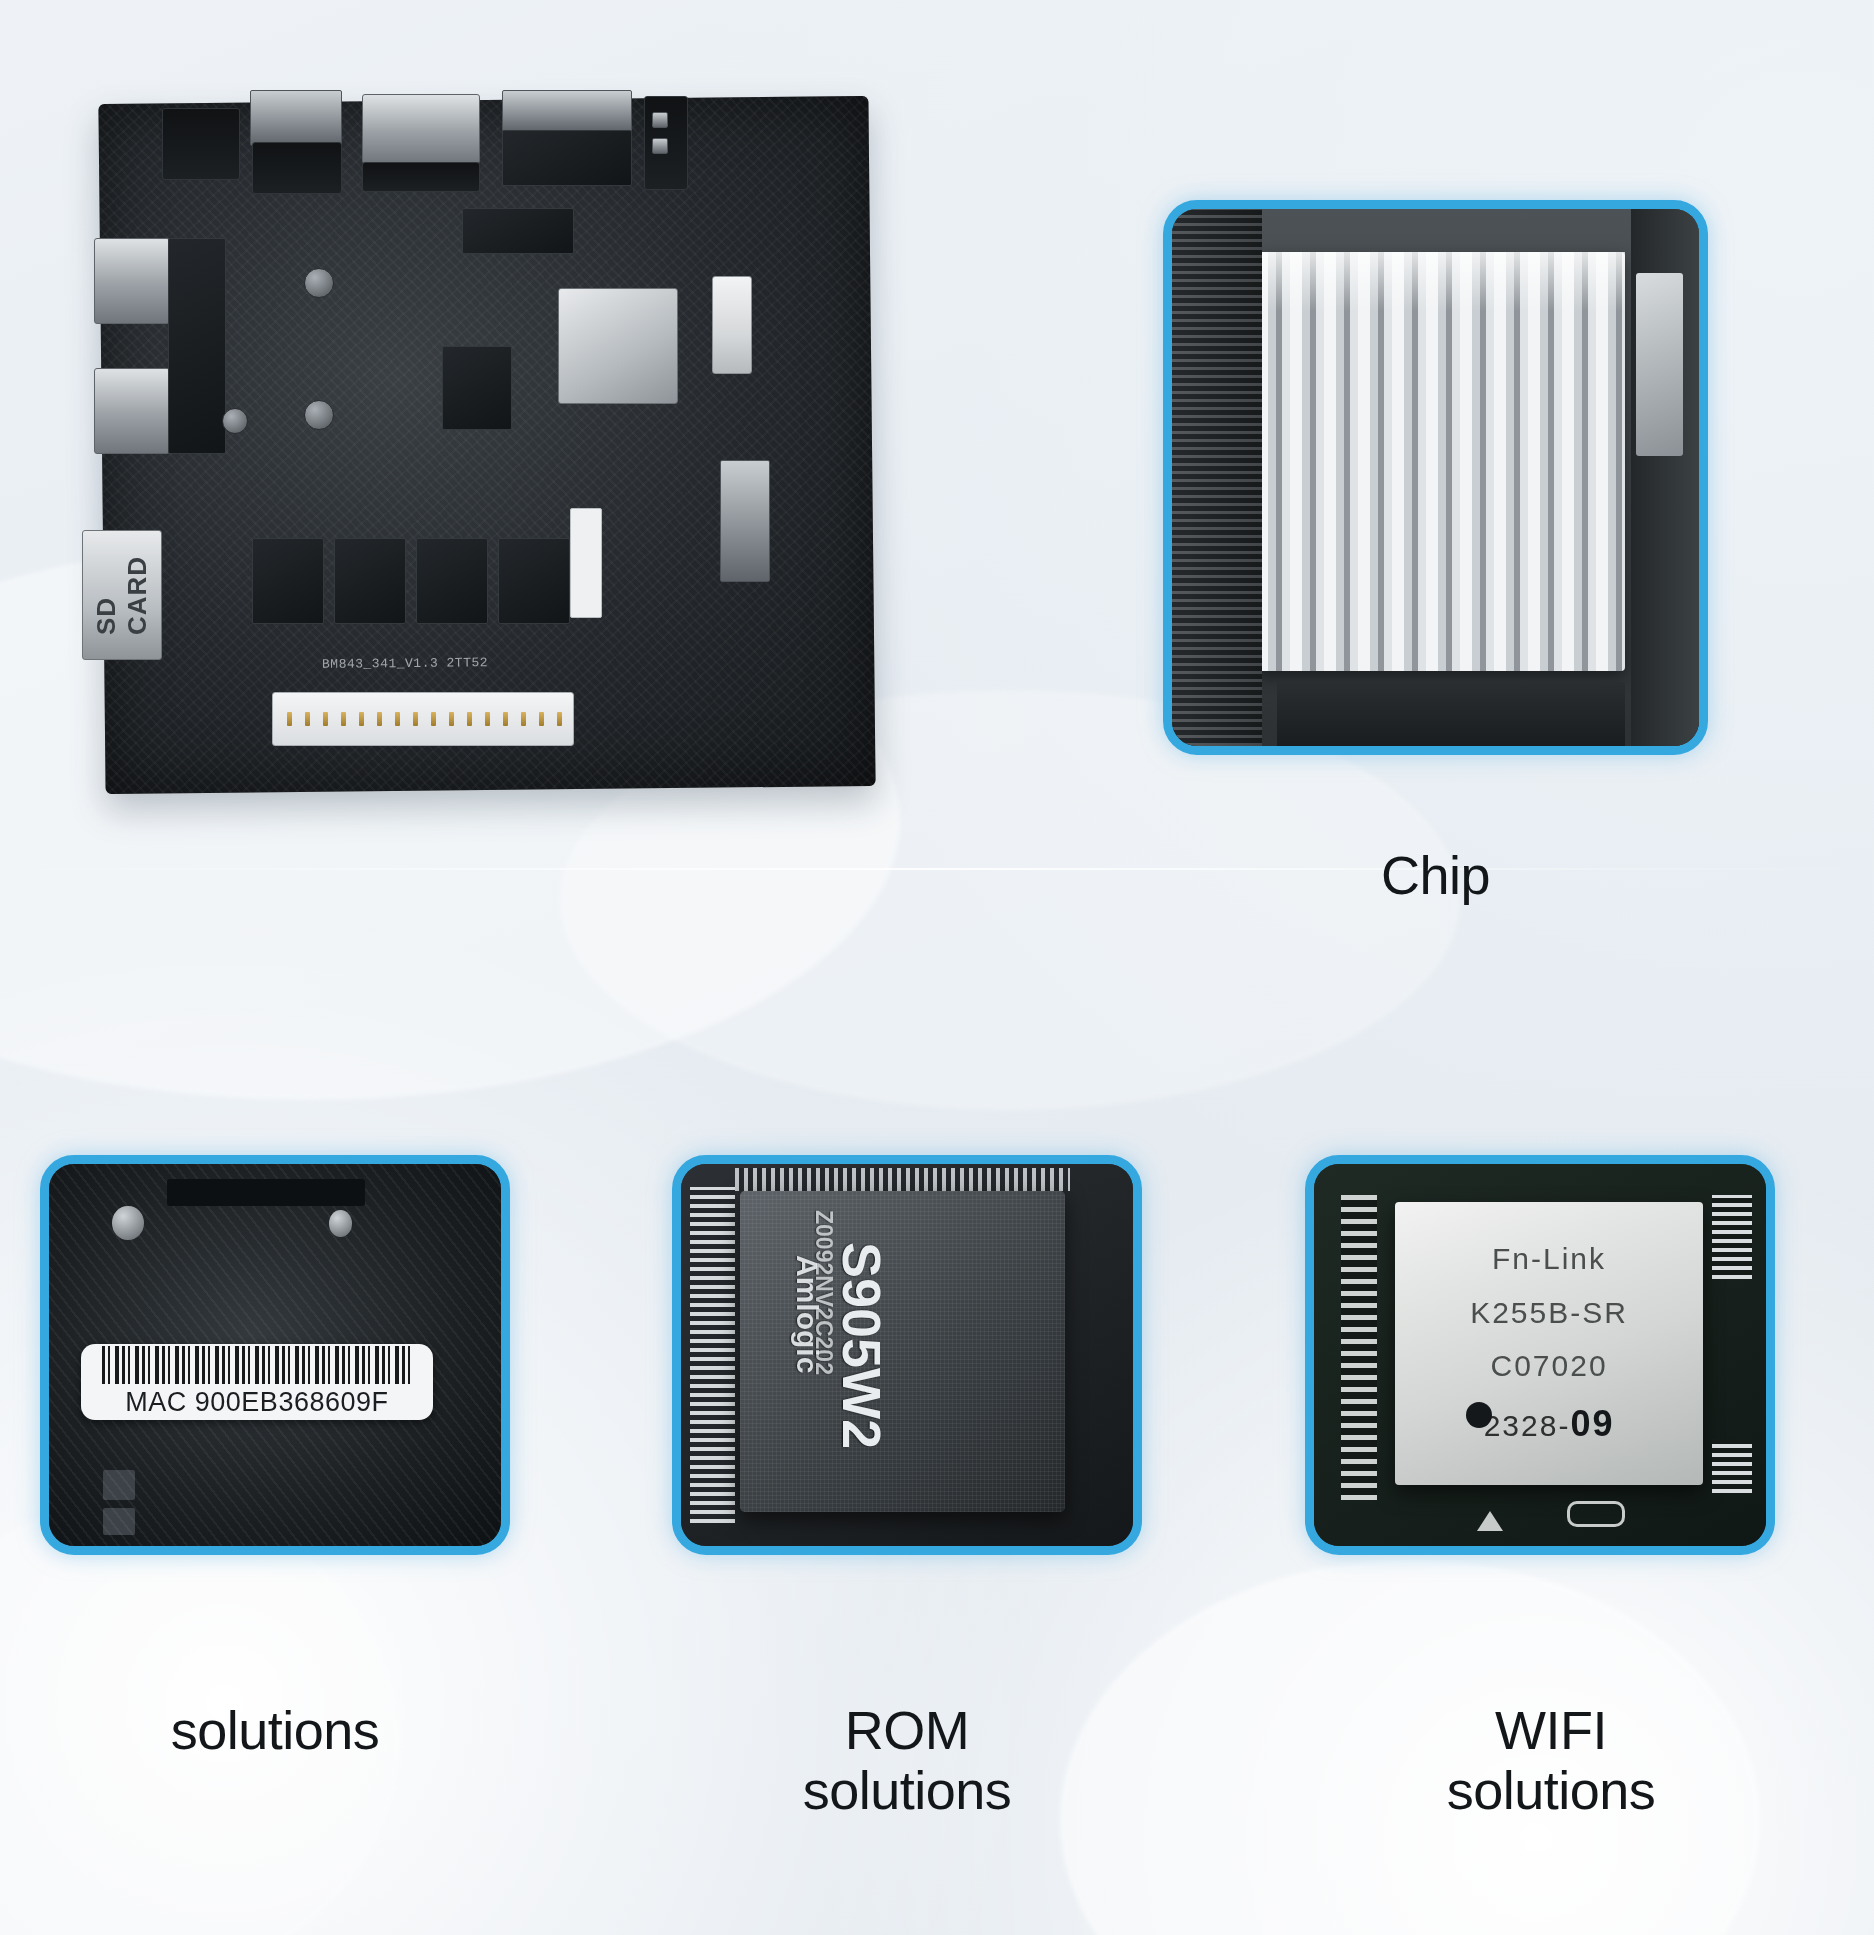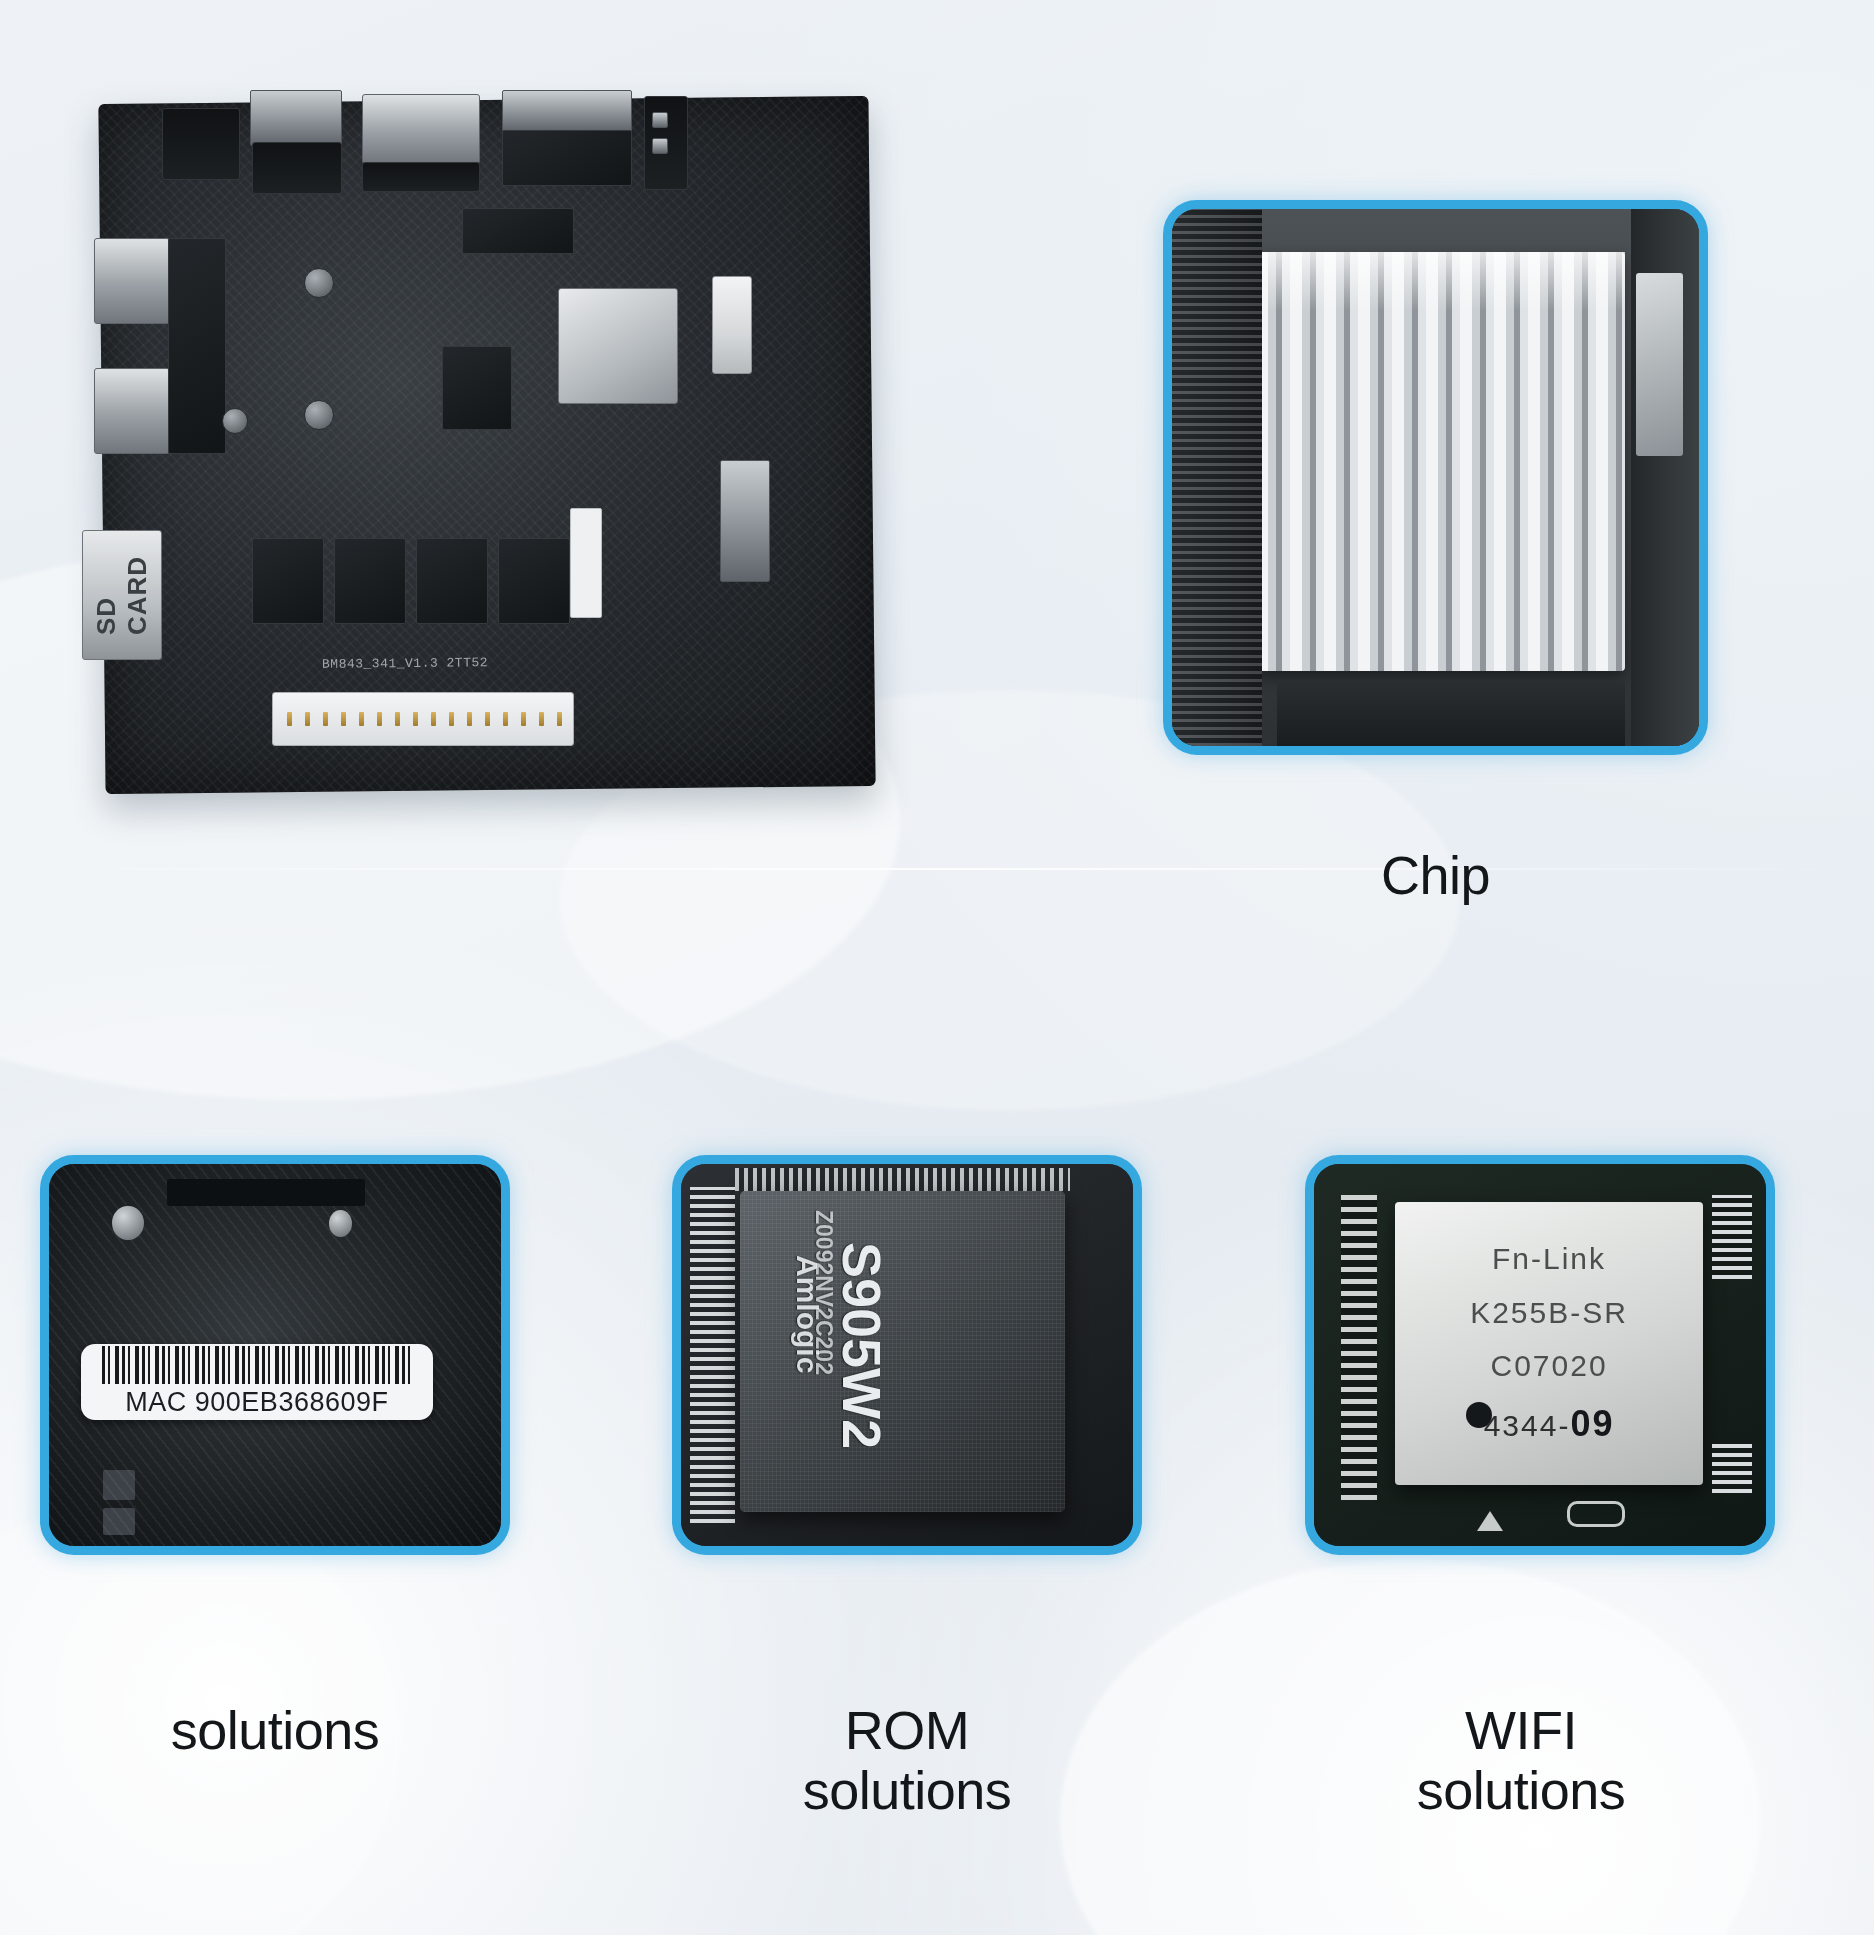--- a/index.html
+++ b/index.html
@@ -238,30 +238,30 @@
   <div>solutions</div>
 </div>
 
 <div class="card" style="left:1305px;top:1155px;width:470px;height:400px;">
   <div class="wifi-art">
     <div class="wifi-pins"></div>
     <div class="wifi-mod">
       <div>Fn-Link</div>
       <div>K255B-SR</div>
       <div>C07020</div>
-      <div class="last"><span>4344-</span><b>09</b></div>
+      <div class="last"><span>2328-</span><b>09</b></div>
       <div class="wifi-dot"></div>
     </div>
     <div style="position:absolute;right:3%;top:8%;width:9%;height:22%;
          background:repeating-linear-gradient(0deg,#d9dde0 0 4px,#141a17 4px 9px);"></div>
     <div style="position:absolute;right:3%;bottom:14%;width:9%;height:14%;
          background:repeating-linear-gradient(0deg,#d9dde0 0 4px,#141a17 4px 9px);"></div>
     <div style="position:absolute;left:36%;bottom:4%;width:0;height:0;
          border-left:13px solid transparent;border-right:13px solid transparent;
          border-bottom:20px solid #c7cbc9;"></div>
     <div style="position:absolute;left:56%;bottom:5%;width:52px;height:20px;
          border:3px solid #c7cbc9;border-radius:10px;"></div>
   </div>
 </div>
-<div class="caption" style="left:1286px;top:1700px;width:470px;">
+<div class="caption" style="left:1316px;top:1700px;width:470px;">
   <div>WIFI</div>
   <div>solutions</div>
 </div>
 
 </body></html>

